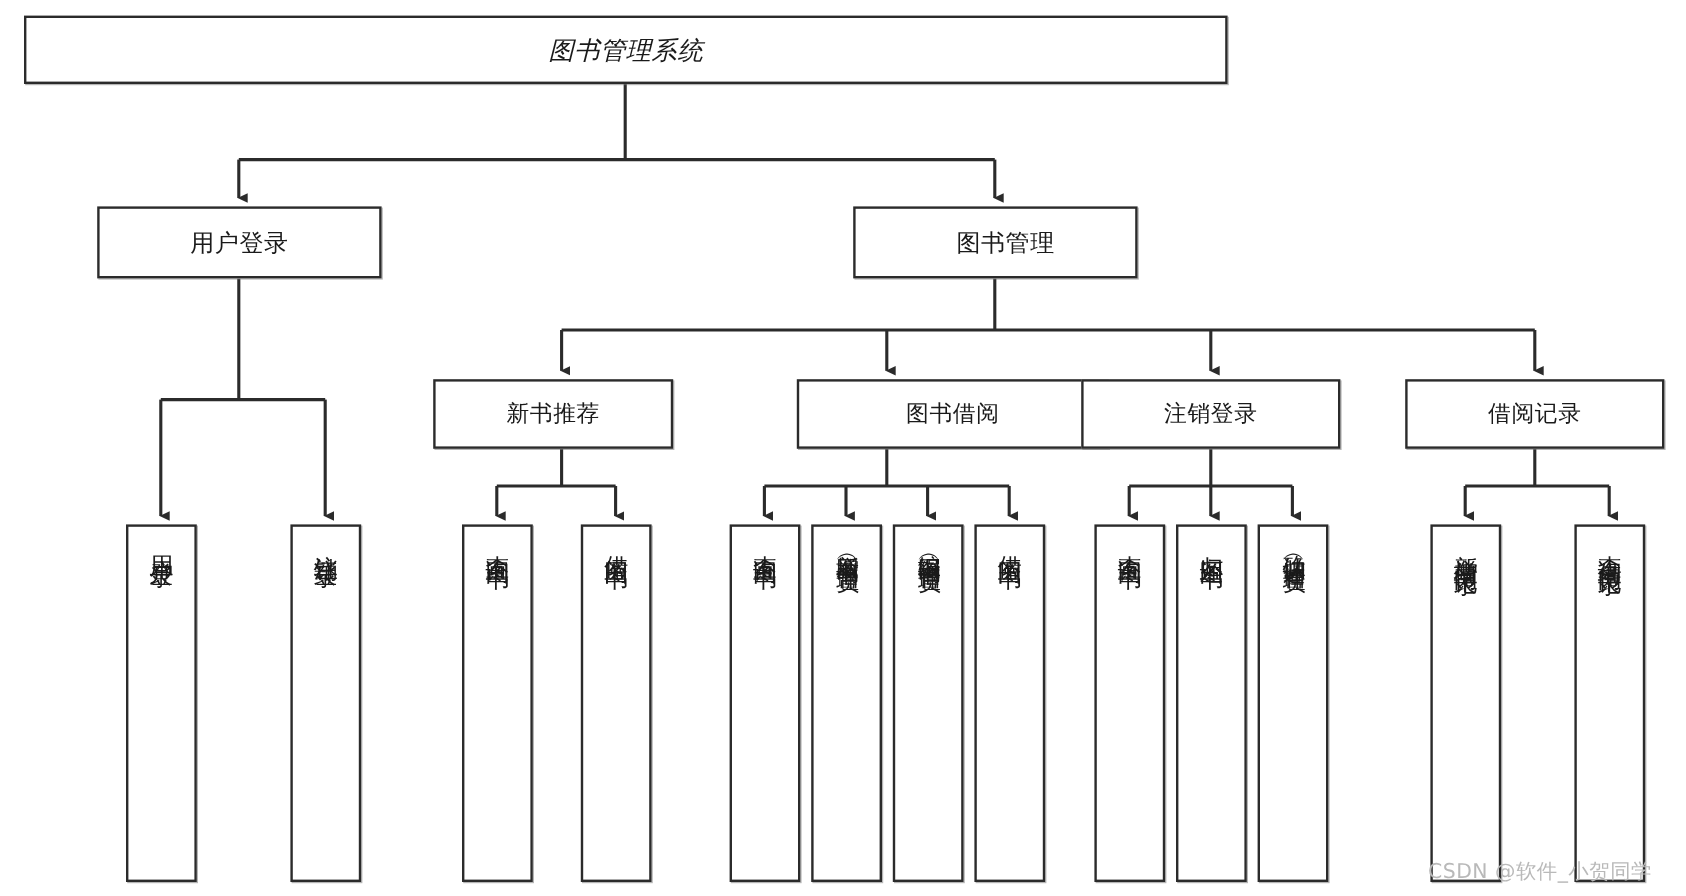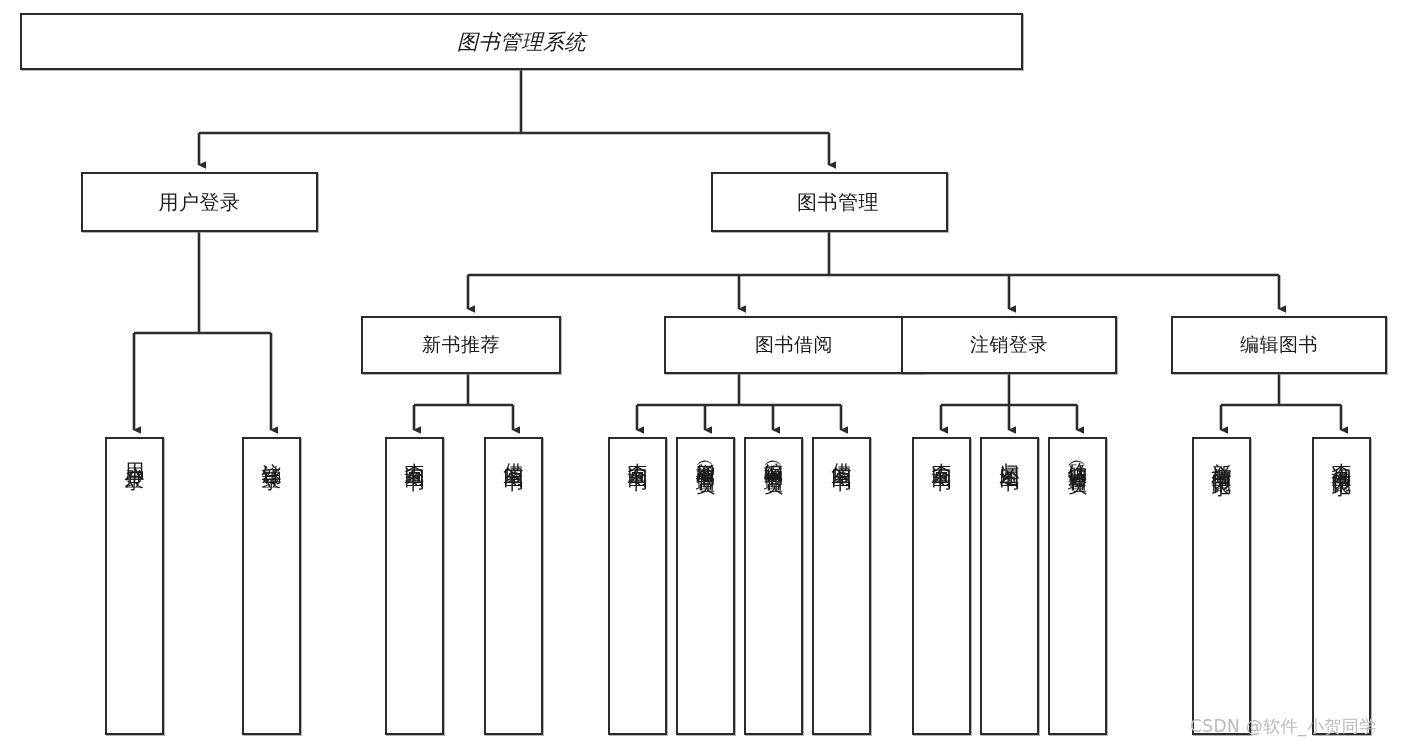--- a/index.html
+++ b/index.html
@@ -142,21 +142,21 @@
   <div class="node h2" style="left:361px; top:316px; width:200px; height:58px;">
     <span class="node-label">新书推荐</span>
   </div>
   <div class="node h2" style="left:664px; top:316px; width:260px; height:58px;">
     <span class="node-label">图书借阅</span>
   </div>
   <div class="node h2" style="left:901px; top:316px; width:216px; height:58px;">
     <span class="node-label">注销登录</span>
   </div>
   <div class="node h2" style="left:1171px; top:316px; width:216px; height:58px;">
-    <span class="node-label">编辑图书</span>
+    <span class="node-label">借阅记录</span>
   </div>
 
   <div class="node leaf" style="left:105px; top:437px; width:59px; height:298px;">
     <span class="node-label">用户登录</span>
   </div>
   <div class="node leaf" style="left:242px; top:437px; width:59px; height:298px;">
     <span class="node-label">注销登录</span>
   </div>
 
   <div class="node leaf" style="left:385px; top:437px; width:59px; height:298px;">

